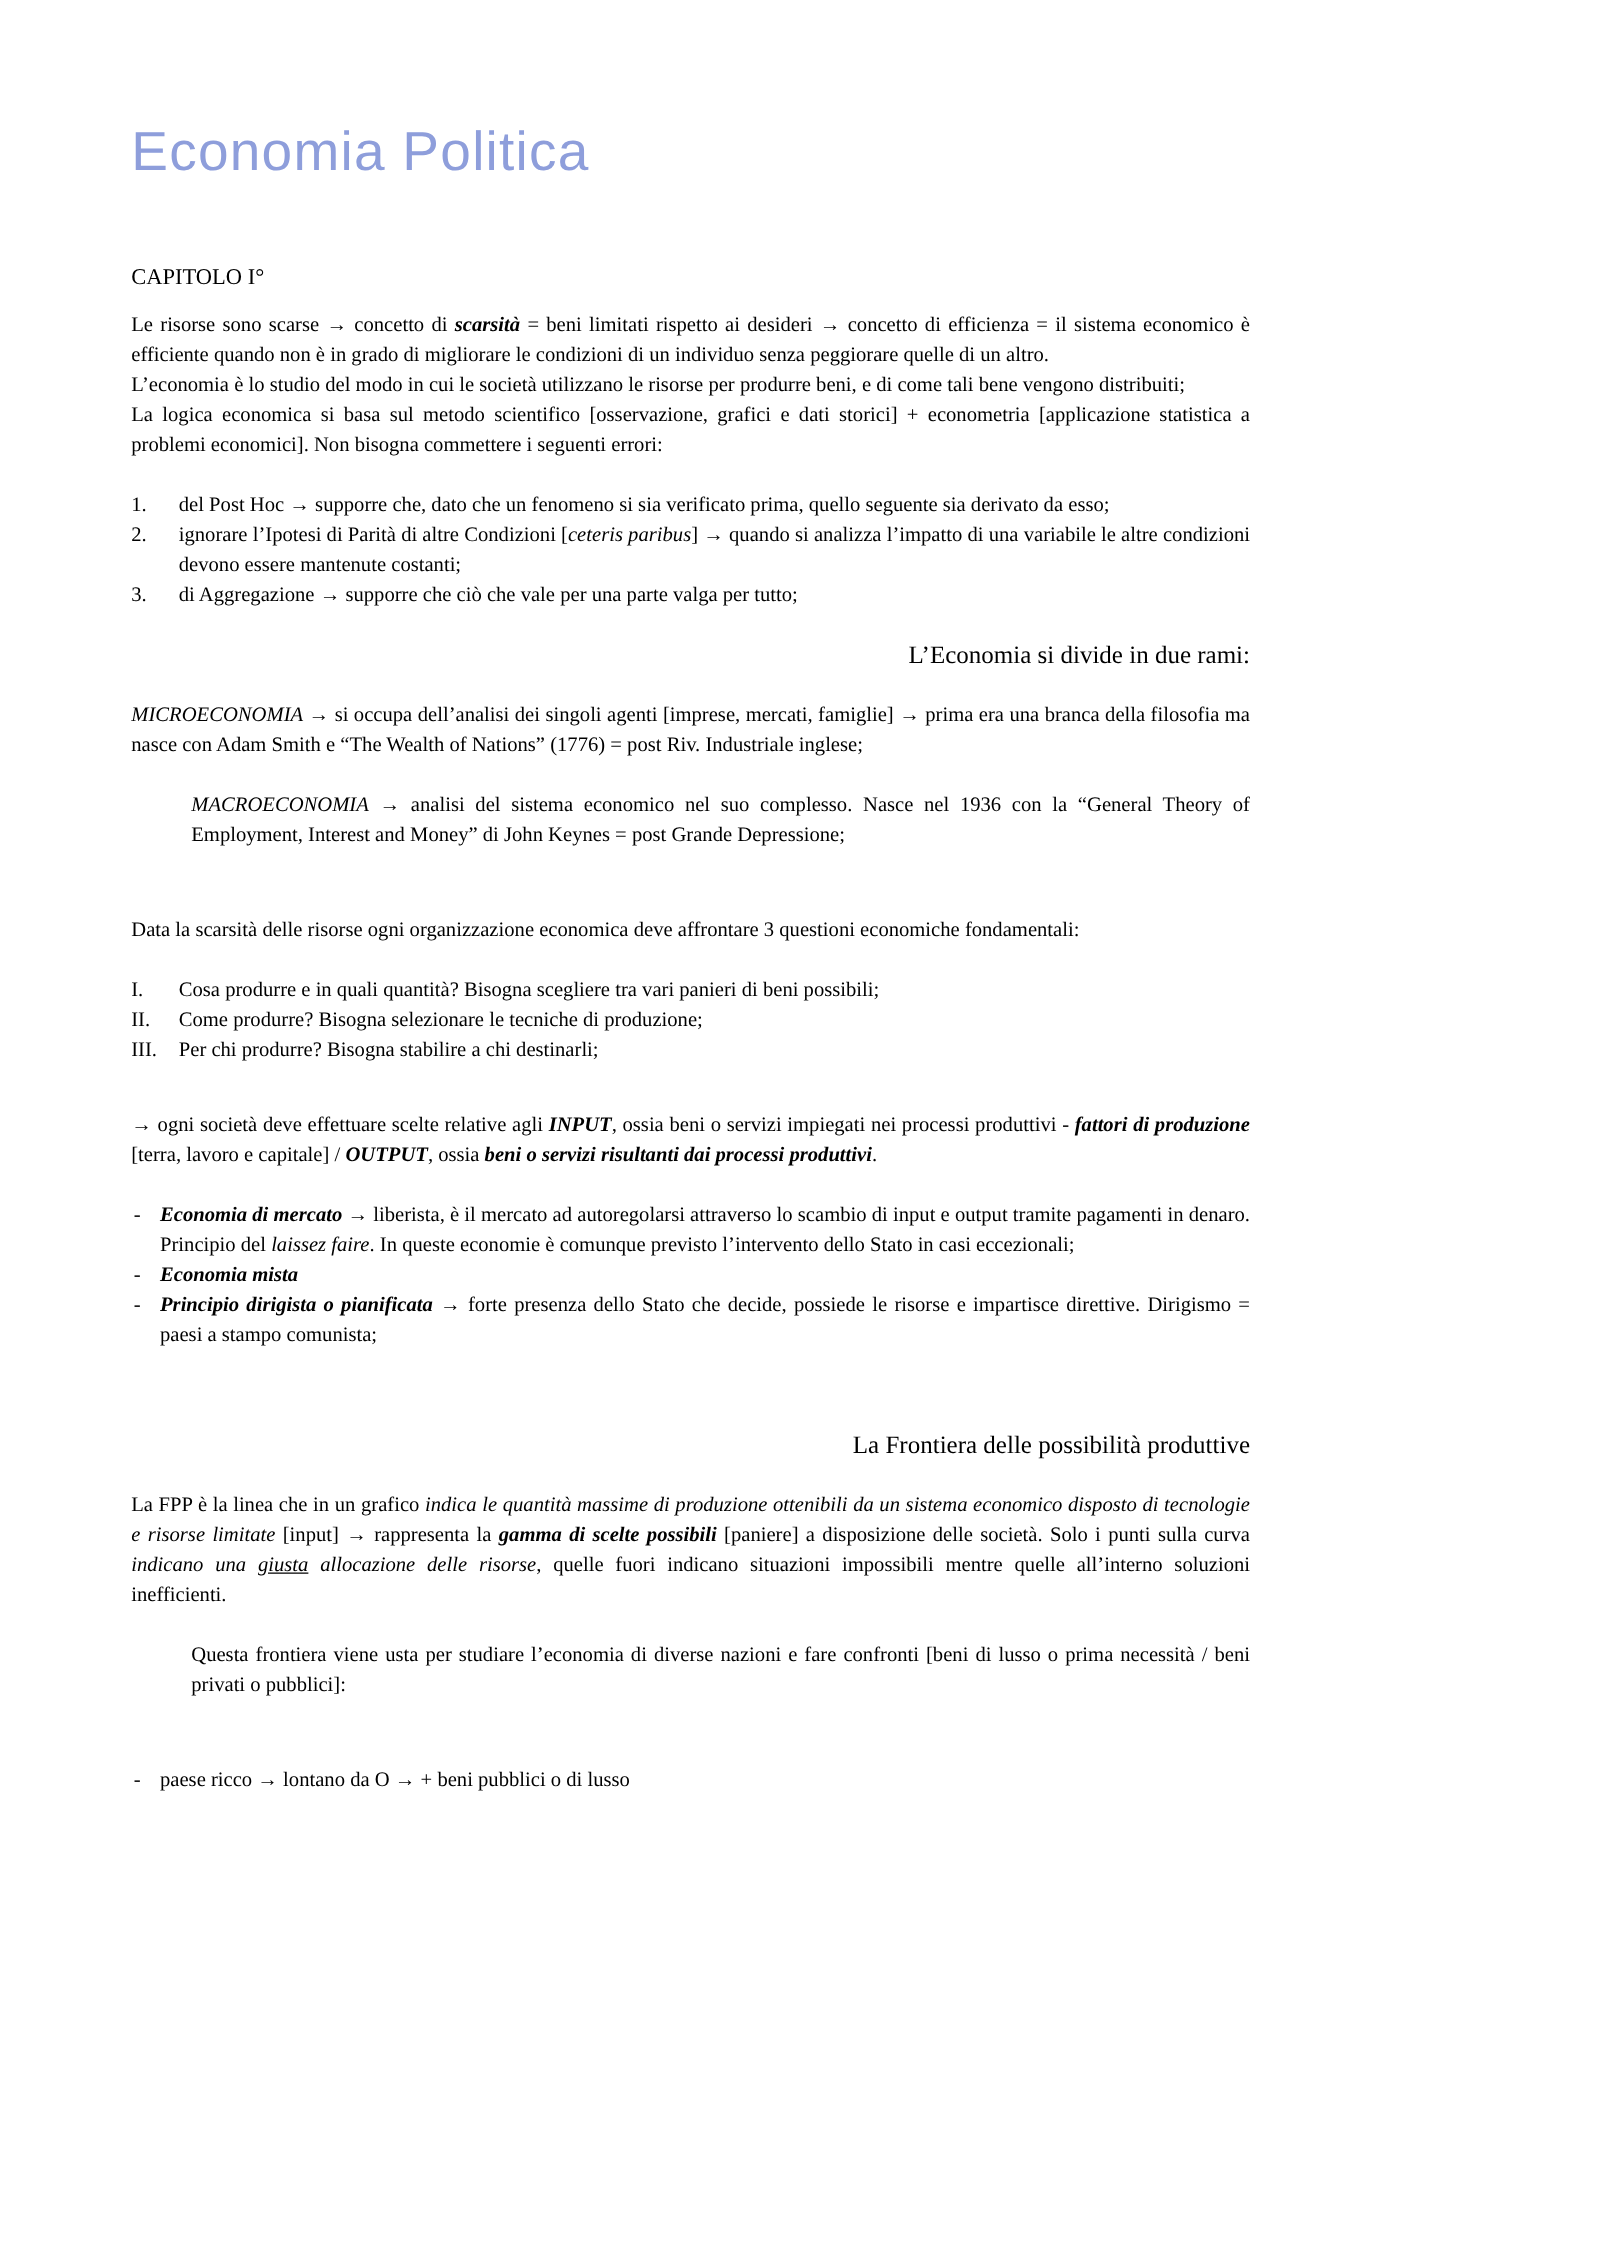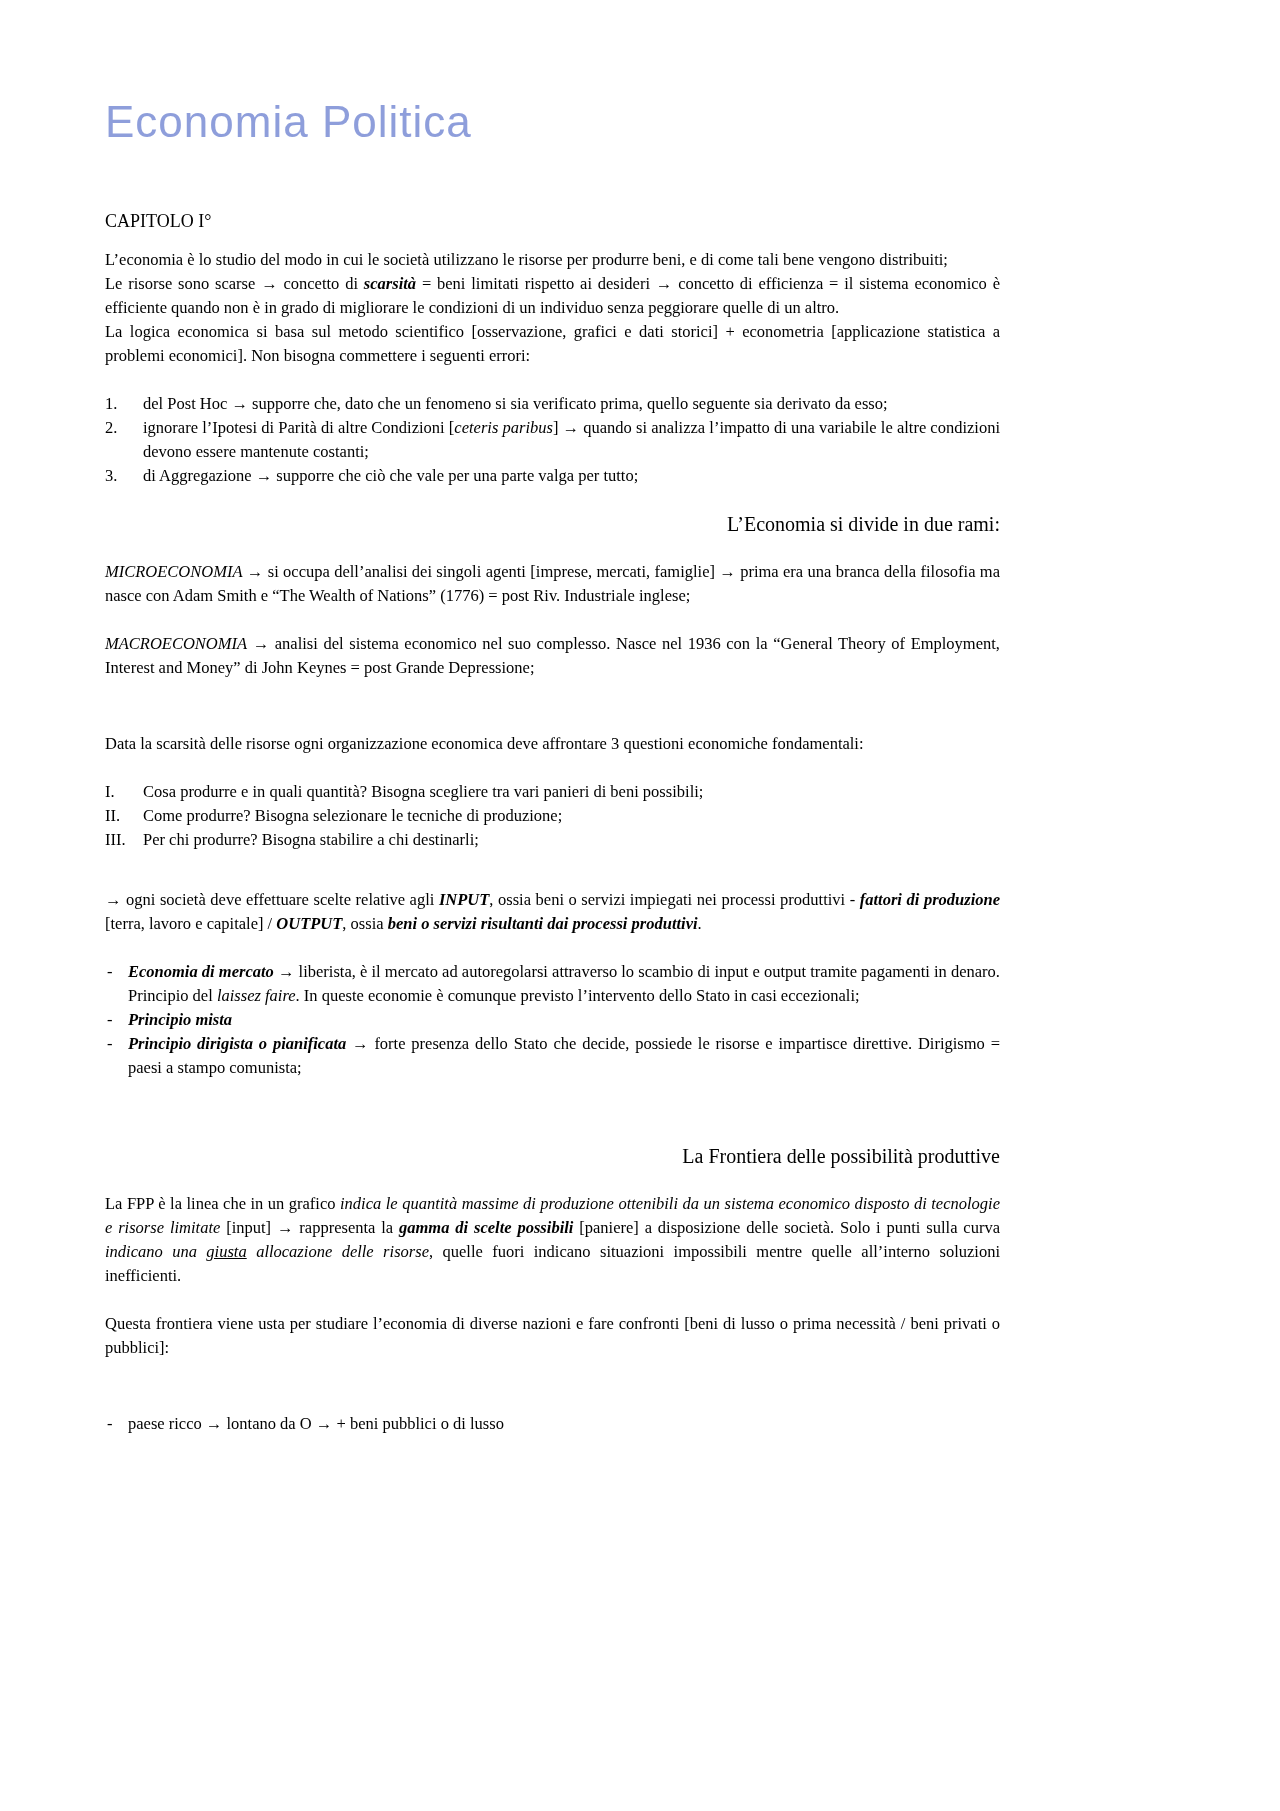--- a/index.html
+++ b/index.html
@@ -56,35 +56,35 @@
   .oli .mk { position: absolute; left: 0; top: 0; }
   .dli {
     position: relative;
     padding-left: 23px;
     font-size: 16.5px;
     line-height: 24px;
     text-align: justify;
   }
   .dli .mk { position: absolute; left: 2px; top: 0; }
   .mb36 { margin-bottom: 36px; }
-  .mb52 { margin-bottom: 52px; }
+  .mb52 { margin-bottom: 52px; margin-left: 48px; }
   .mb64 { margin-bottom: 64px; }
 </style>
 </head>
 <body>
 
 <div class="page">
 
   <h1 class="title">Economia Politica</h1>
 
   <p class="chapter">CAPITOLO I°</p>
 
+  <p class="para tight"><span>Le risorse sono scarse → concetto di </span><span class="bi">scarsità</span><span> = beni limitati rispetto ai desideri → concetto di efficienza = il sistema economico è efficiente quando non è in grado di migliorare le condizioni di un individuo senza peggiorare quelle di un altro.</span></p>
+
   <p class="para tight">L’economia è lo studio del modo in cui le società utilizzano le risorse per produrre beni, e di come tali bene vengono distribuiti;</p>
-
-  <p class="para tight"><span>Le risorse sono scarse → concetto di </span><span class="bi">scarsità</span><span> = beni limitati rispetto ai desideri → concetto di efficienza = il sistema economico è efficiente quando non è in grado di migliorare le condizioni di un individuo senza peggiorare quelle di un altro.</span></p>
 
   <p class="para">La logica economica si basa sul metodo scientifico [osservazione, grafici e dati storici] + econometria [applicazione statistica a problemi economici]. Non bisogna commettere i seguenti errori:</p>
 
   <div class="list">
     <div class="oli">
       <span class="mk">1.</span><span>del Post Hoc → supporre che, dato che un fenomeno si sia verificato prima, quello seguente sia derivato da esso;</span>
     </div>
     <div class="oli">
       <span class="mk">2.</span><span>ignorare l’Ipotesi di Parità di altre Condizioni [</span><span class="it">ceteris paribus</span><span>] → quando si analizza l’impatto di una variabile le altre condizioni devono essere mantenute costanti;</span>
     </div>
@@ -114,21 +114,21 @@
   </div>
 
   <p class="para"><span>→ ogni società deve effettuare scelte relative agli </span><span class="bi">INPUT</span><span>, ossia beni o servizi impiegati nei processi produttivi - </span><span class="bi">fattori di produzione</span><span> [terra, lavoro e capitale] / </span><span class="bi">OUTPUT</span><span>, ossia </span><span class="bi">beni o servizi risultanti dai processi produttivi</span><span>.</span></p>
 
 
   <div class="list mb64">
     <div class="dli">
       <span class="mk">-</span><span class="bi">Economia di mercato</span><span> → liberista, è il mercato ad autoregolarsi attraverso lo scambio di input e output tramite pagamenti in denaro. Principio del </span><span class="it">laissez faire</span><span>. In queste economie è comunque previsto l’intervento dello Stato in casi eccezionali;</span>
     </div>
     <div class="dli">
-      <span class="mk">-</span><span class="bi">Principio mista</span>
+      <span class="mk">-</span><span class="bi">Economia mista</span>
     </div>
     <div class="dli">
       <span class="mk">-</span><span class="bi">Principio dirigista o pianificata</span><span> → forte presenza dello Stato che decide, possiede le risorse e impartisce direttive. Dirigismo = paesi a stampo comunista;</span>
     </div>
   </div>
 
   <p class="center-h">La Frontiera delle possibilità produttive</p>
 
   <p class="para"><span>La FPP è la linea che in un grafico </span><span class="it">indica le quantità massime di produzione ottenibili da un sistema economico disposto di tecnologie e risorse limitate</span><span> [input] → rappresenta la </span><span class="bi">gamma di scelte possibili</span><span> [paniere] a disposizione delle società. Solo i punti sulla curva </span><span class="it">indicano una </span><span class="it u">giusta</span><span class="it"> allocazione delle risorse</span><span>, quelle fuori indicano situazioni impossibili mentre quelle all’interno soluzioni inefficienti.</span></p>
 

